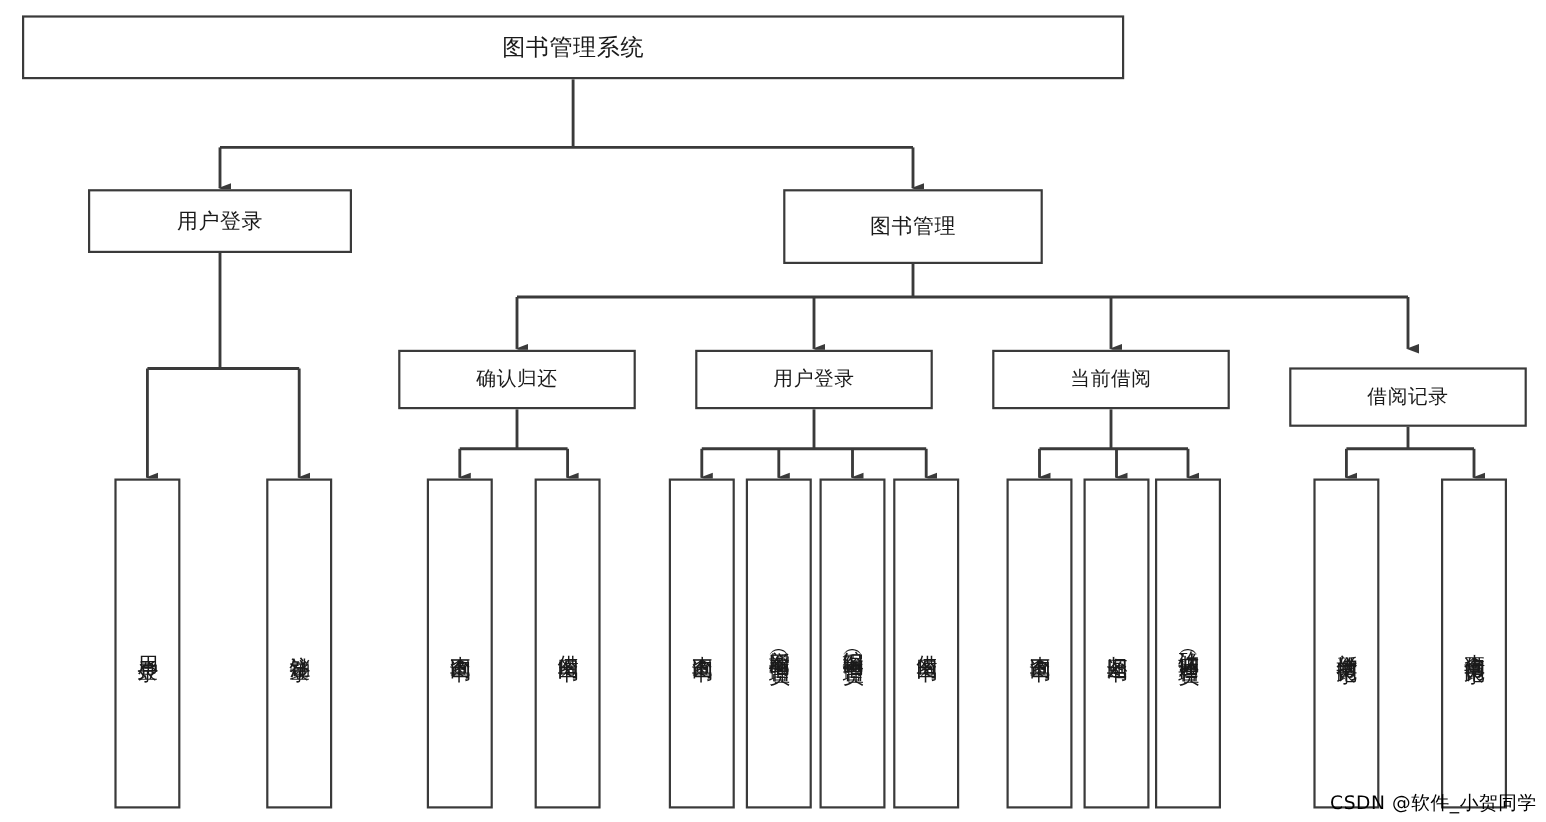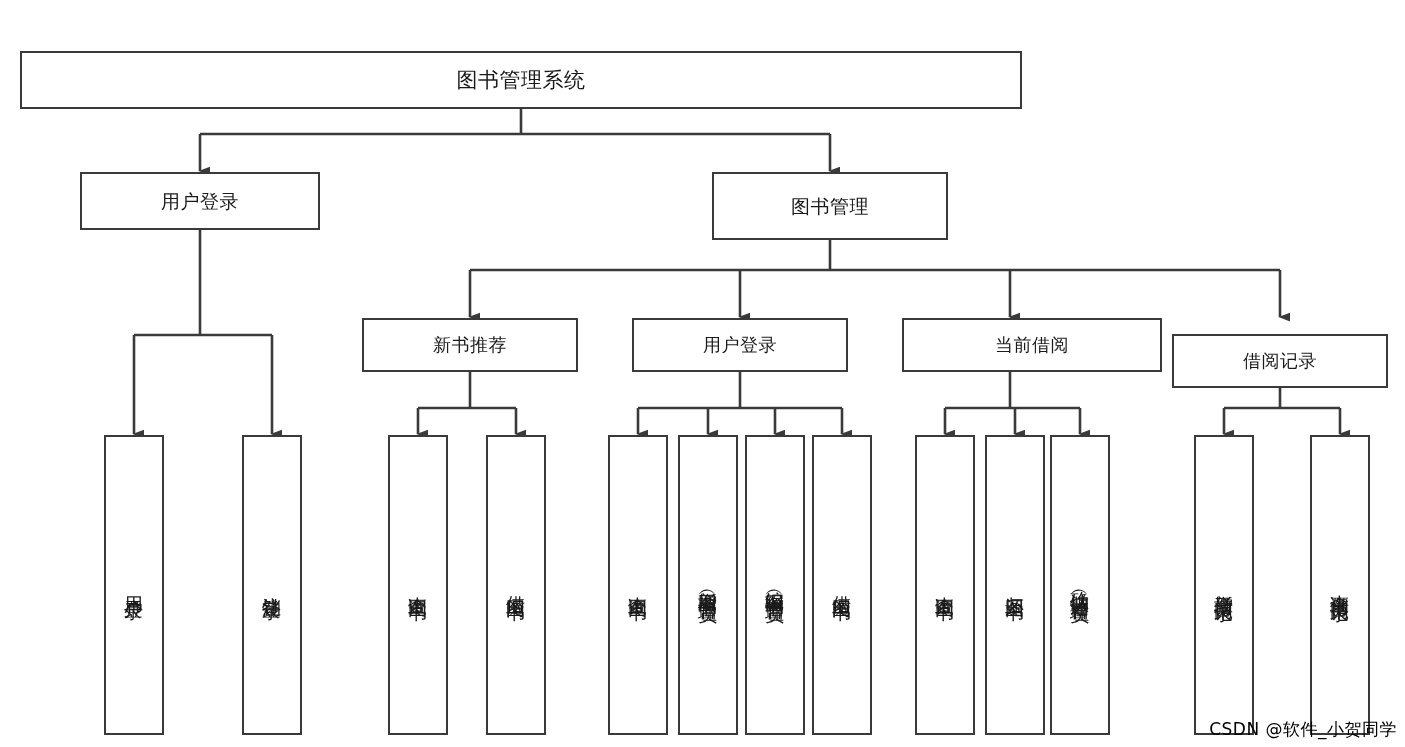--- a/index.html
+++ b/index.html
@@ -120,38 +120,38 @@
         <line x1="945" y1="408" x2="945" y2="434" marker-end="url(#arrowhead)"></line>
         <line x1="1015" y1="408" x2="1015" y2="434" marker-end="url(#arrowhead)"></line>
         <line x1="1080" y1="408" x2="1080" y2="434" marker-end="url(#arrowhead)"></line>
         <line x1="1280" y1="372" x2="1280" y2="408"></line>
         <line x1="1224" y1="408" x2="1340" y2="408"></line>
         <line x1="1224" y1="408" x2="1224" y2="434" marker-end="url(#arrowhead)"></line>
         <line x1="1340" y1="408" x2="1340" y2="434" marker-end="url(#arrowhead)"></line>
       </g>
   </svg>
 
-  <div class="node root" style="left: 20px; top: 14px; width: 1002px; height: 58px; margin-top: 37px;">
+  <div class="node root" style="left: 20px; top: 14px; width: 1002px; height: 58px;">
     <span class="label">图书管理系统</span>
   </div>
 
   <div class="node level2" style="left: 80px; top: 172px; width: 240px; height: 58px;">
     <span class="label">用户登录</span>
   </div>
   <div class="node level2" style="left: 712px; top: 172px; width: 236px; height: 68px;">
     <span class="label">图书管理</span>
   </div>
 
   <div class="node level3" style="left: 362px; top: 318px; width: 216px; height: 54px;">
-    <span class="label">新书推荐</span>
+    <span class="label">确认归还</span>
   </div>
   <div class="node level3" style="left: 632px; top: 318px; width: 216px; height: 54px;">
     <span class="label">用户登录</span>
   </div>
-  <div class="node level3" style="left: 902px; top: 318px; width: 260px; height: 54px;">
+  <div class="node level3" style="left: 902px; top: 318px; width: 216px; height: 54px;">
     <span class="label">当前借阅</span>
   </div>
   <div class="node level3" style="left: 1172px; top: 334px; width: 216px; height: 54px;">
     <span class="label">借阅记录</span>
   </div>
 
   <div class="node leaf tall" style="left: 104px; top: 435px; width: 60px; height: 300px;">
     <span class="label">用户登录</span>
   </div>
   <div class="node leaf tall" style="left: 242px; top: 435px; width: 60px; height: 300px;">

